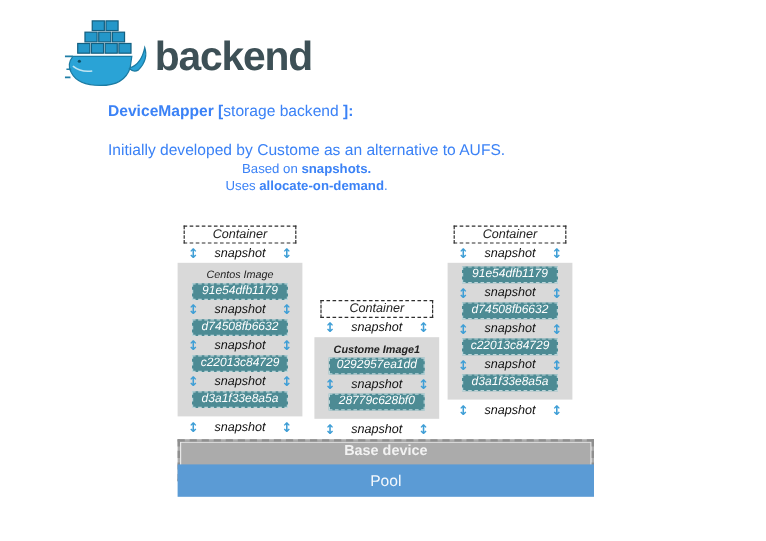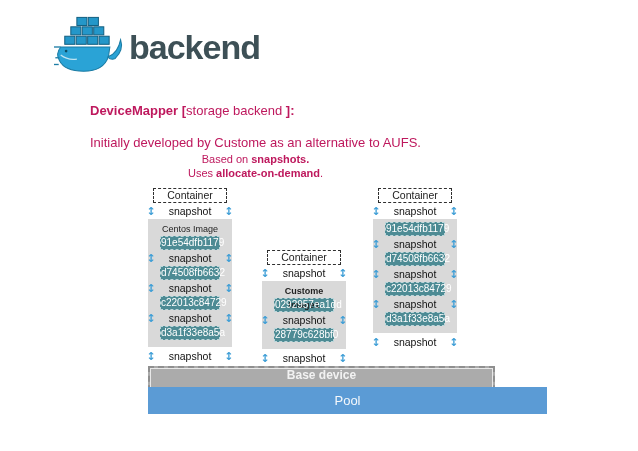--- a/index.html
+++ b/index.html
@@ -5,28 +5,28 @@
   * { margin:0; padding:0; box-sizing:border-box; }
   html,body { width:638px; height:451px; background:#ffffff; font-family:"Liberation Sans", sans-serif; }
   .slide { position:relative; width:638px; height:451px; background:#ffffff; overflow:hidden; }
 
   
   .logo { position:absolute; left:54px; top:16px; display:flex; align-items:center; }
   .logo svg { display:block; }
   .logo-text { font-size:34px; font-weight:bold; color:#3d5056; letter-spacing:-1px; margin-left:1px; line-height:1; }
 
   
-  .textblock { position:absolute; left:90px; top:103px; color:#be185d; }
+  .textblock { position:absolute; left:90px; top:85px; color:#3b82f6; }
   .heading { font-size:13px; line-height:16px; margin-bottom:16px; }
   .b { font-weight:bold; }
   .intro { font-size:13px; line-height:16px; margin-bottom:2px; }
   .small { font-size:11px; line-height:13.5px;text-align:center; }
 
   
-  .col { position:absolute; width:84px; }
+  .col { position:absolute; width:104px;font-style:italic; }
   .col-left  { left:148px; top:188px; }
   .col-mid   { left:262px; top:250px; }
   .col-right { left:373px; top:188px; }
 
   .container-box { height:15px; margin:0 5px; border:1px dashed #2f2f2f; background:#ffffff;
                    font-size:10.5px; line-height:13px; text-align:center; color:#222; }
 
   .snap { height:16px; display:flex; align-items:center; justify-content:center; gap:13px;
           font-size:10.5px; color:#111; }
   .snap .arr { color:#3e9ed6; font-size:11px; font-weight:bold; line-height:1;
@@ -35,21 +35,21 @@
 
   .image-box { background:#d9d9d9; padding:3px 12px 7px; }
   .image-title { font-size:9px; height:14px; line-height:14px; text-align:center; color:#222; }
   .col-mid .image-title, .col-right .image-title { font-weight:bold; }
   .layer { height:14px; background:#4d8b94; border:1px dashed #bcd6da; color:#ffffff;
            font-size:10px; line-height:12px; text-align:center; }
 
   .base-device { position:absolute; left:148px; top:366px; width:347px; height:35px;
                  background:#ababab; border:2px dashed #8f8f8f; box-shadow:inset 0 0 0 1px #e8e8e8;
                  color:#f2f2f2; font-weight:bold; font-size:12px; text-align:center; line-height:14px; }
-  .pool { position:absolute; left:148px; top:387px; width:399px; height:27px;
+  .pool { position:absolute; left:148px; top:387px; width:347px; height:27px;
           background:#5b9bd5; color:#f4f8fc; font-size:13px; text-align:center; line-height:27px; }
 </style>
 </head>
 <body>
 
 <div class="slide">
 
   <div class="logo">
     <svg width="74" height="62" viewBox="0 0 110 92">
       <g fill="#2497c9" stroke="#135f80" stroke-width="1.5">

